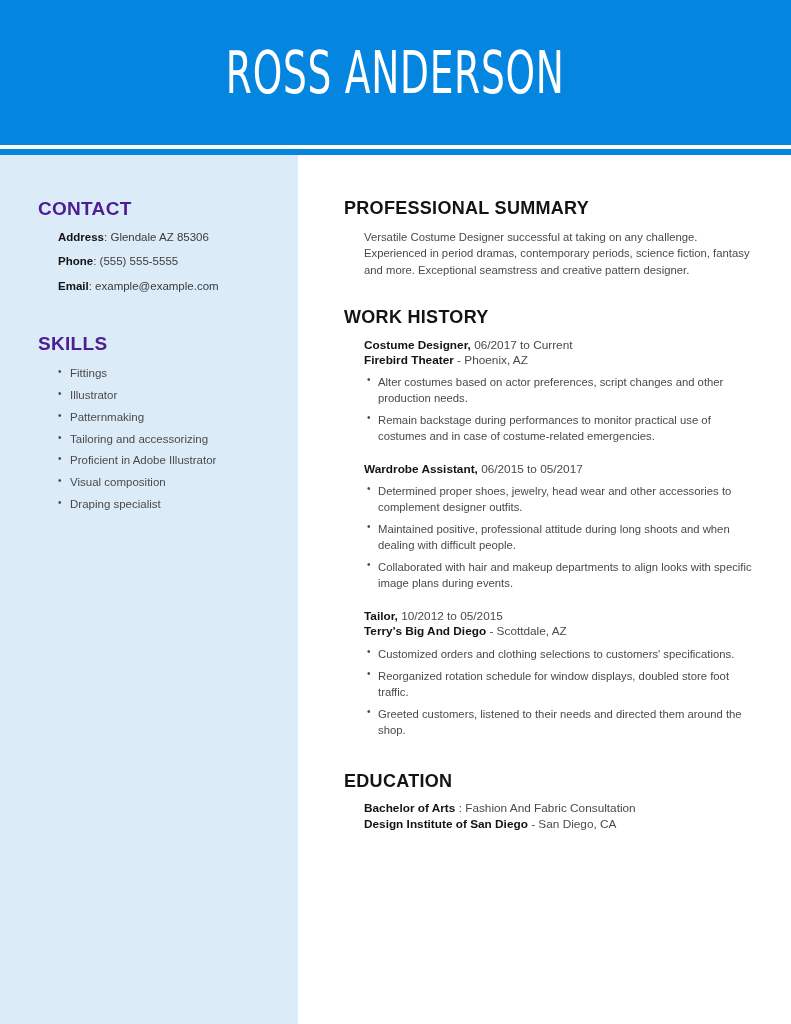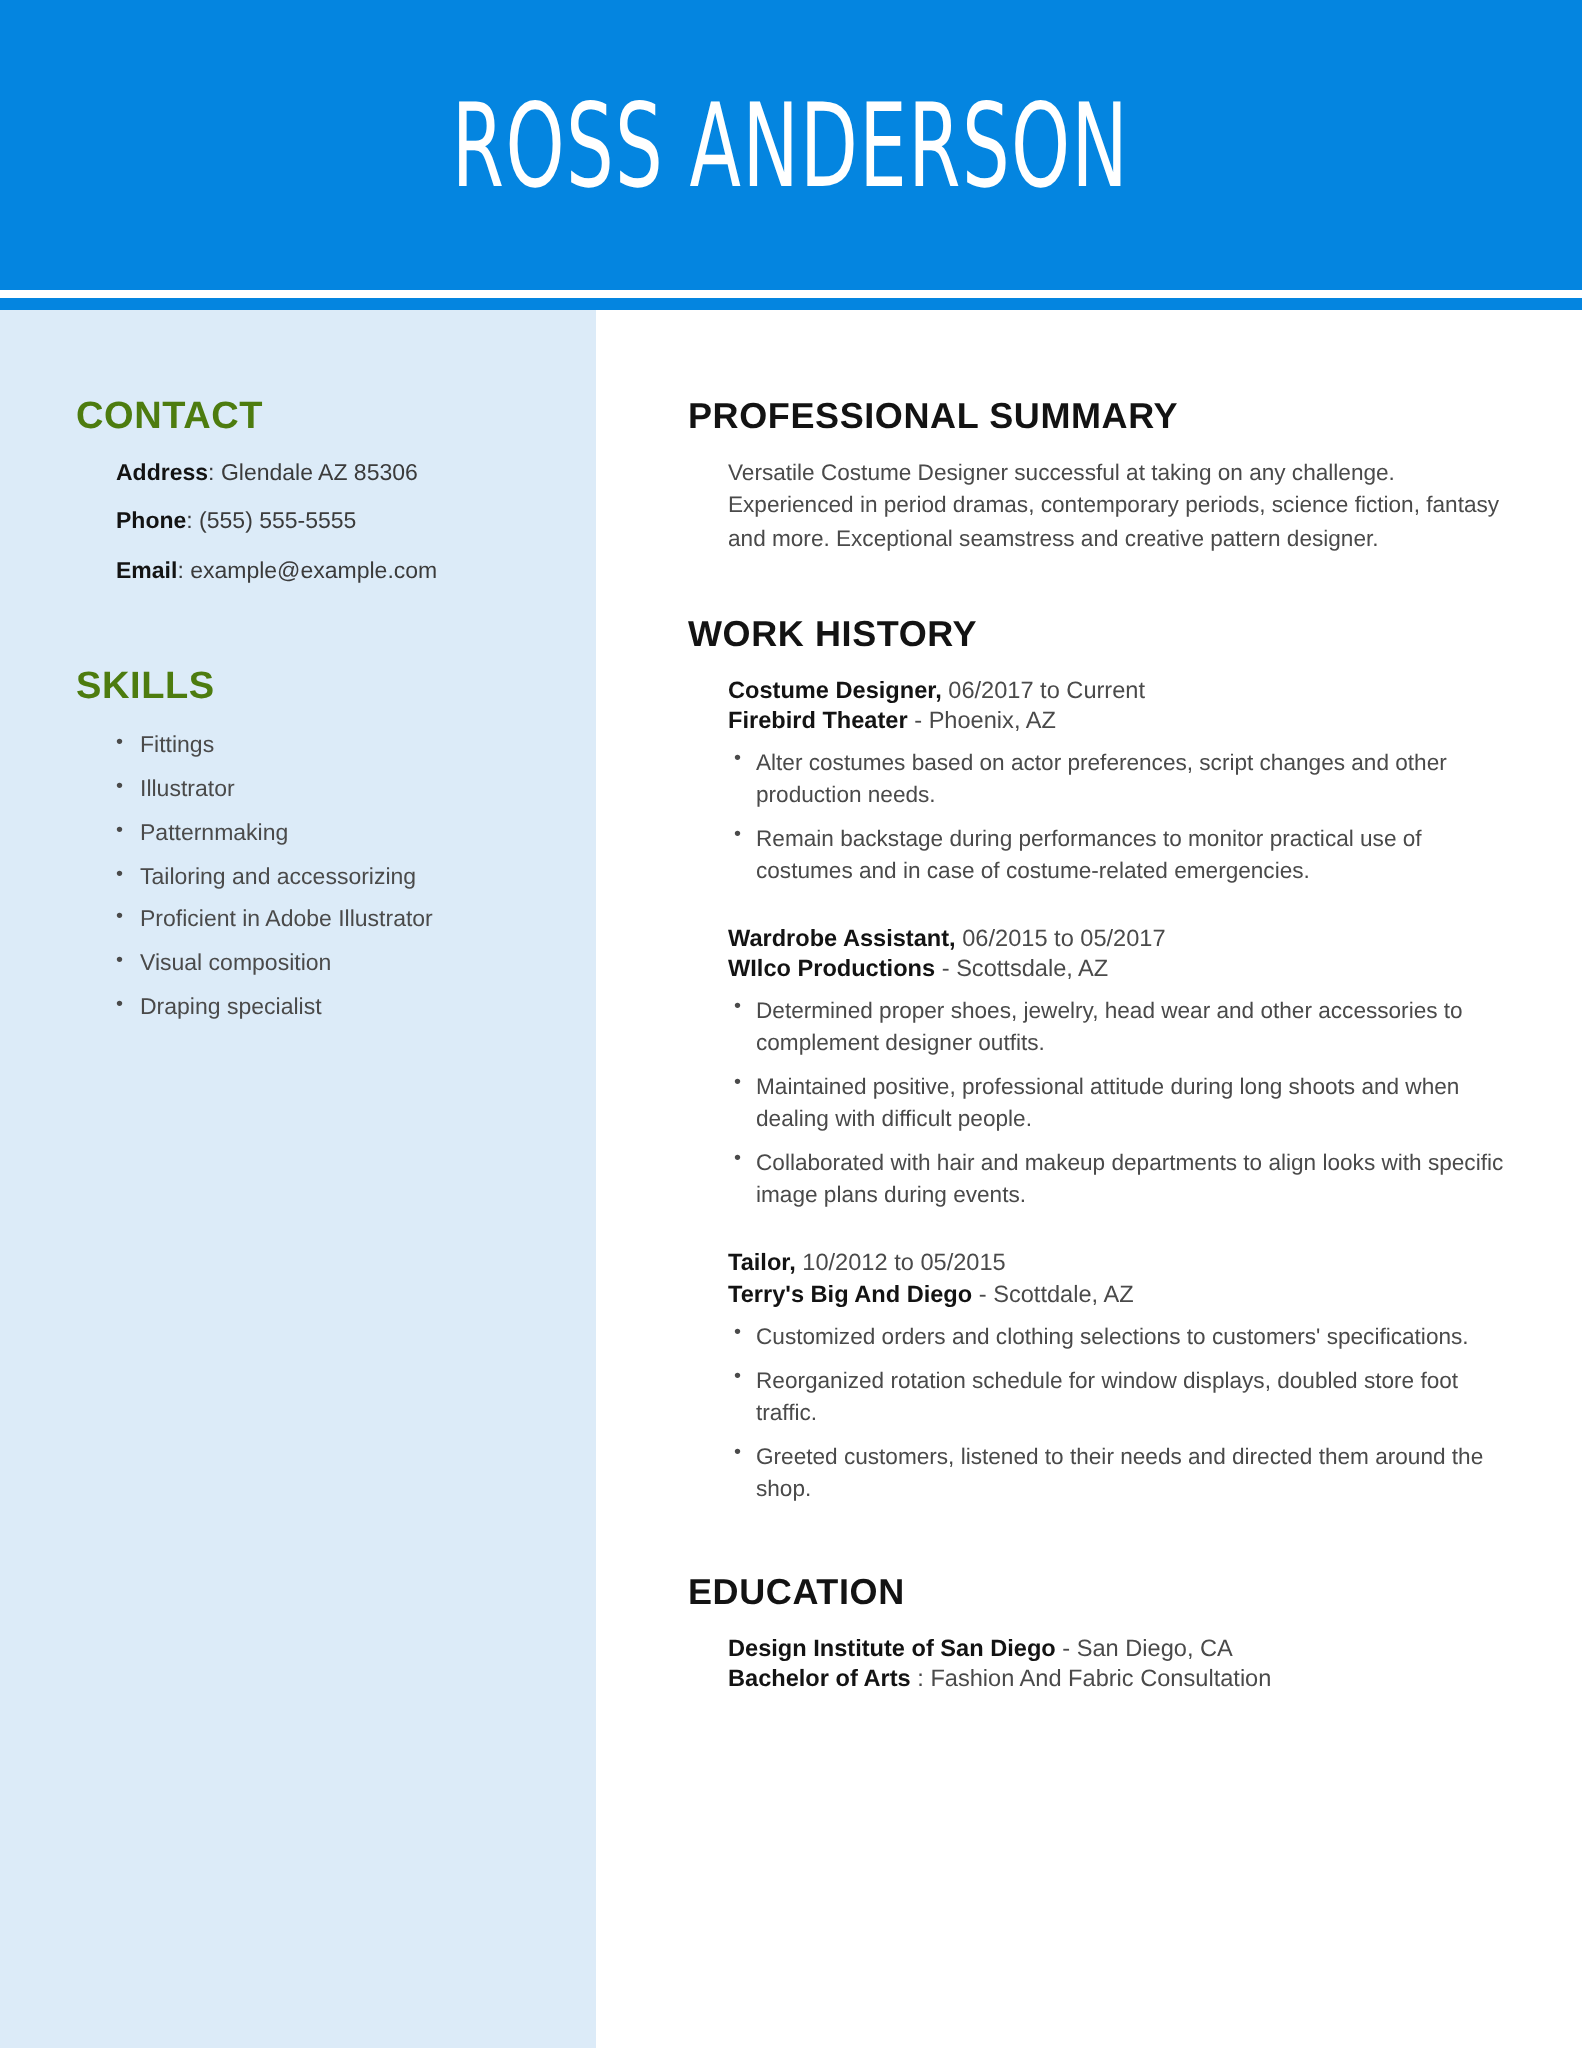--- a/index.html
+++ b/index.html
@@ -84,21 +84,21 @@
     height: 869px;
     background: #ffffff;
     box-sizing: border-box;
     padding: 44px 46px 0 36px;
   }
 
   
   .sidebar-heading {
     font-size: 19px;
     font-weight: bold;
-    color: #4d7c0f;
+    color: #4c1d95;
     letter-spacing: 0.3px;
     margin: 0 0 12px 0;
     line-height: 1.1;
   }
   .sidebar-heading.skills-heading {
     margin-top: 42px;
   }
 
   .main-heading {
     font-size: 18px;
@@ -304,23 +304,20 @@
           <ul class="job-bullets">
             <li>Alter costumes based on actor preferences, script changes and other production needs.</li>
             <li>Remain backstage during performances to monitor practical use of costumes and in case of costume-related emergencies.</li>
           </ul>
         </div>
 
         <div class="job-entry">
           <div class="job-line">
             <span class="job-strong">Wardrobe Assistant,</span> <span class="job-normal">06/2015 to 05/2017</span>
           </div>
-          <div class="job-line">
-            <span class="job-strong">WIlco Productions</span> <span class="job-normal">-</span> <span class="job-normal">Scottsdale, AZ</span>
-          </div>
           <ul class="job-bullets">
             <li>Determined proper shoes, jewelry, head wear and other accessories to complement designer outfits.</li>
             <li>Maintained positive, professional attitude during long shoots and when dealing with difficult people.</li>
             <li>Collaborated with hair and makeup departments to align looks with specific image plans during events.</li>
           </ul>
         </div>
 
         <div class="job-entry">
           <div class="job-line">
             <span class="job-strong">Tailor,</span> <span class="job-normal">10/2012 to 05/2015</span>
@@ -334,23 +331,23 @@
             <li>Greeted customers, listened to their needs and directed them around the shop.</li>
           </ul>
         </div>
 
       </div>
 
       <div class="education-section">
         <div class="main-heading">EDUCATION</div>
         <div class="education-entry">
           <div class="edu-line">
+            <span class="edu-strong">Bachelor of Arts</span> <span class="edu-normal">:</span> <span class="edu-normal">Fashion And Fabric Consultation</span>
+          </div>
+          <div class="edu-line">
             <span class="edu-strong">Design Institute of San Diego</span> <span class="edu-normal">-</span> <span class="edu-normal">San Diego, CA</span>
-          </div>
-          <div class="edu-line">
-            <span class="edu-strong">Bachelor of Arts</span> <span class="edu-normal">:</span> <span class="edu-normal">Fashion And Fabric Consultation</span>
           </div>
         </div>
       </div>
 
     </div>
   </div>
 </div>
 
 </body></html>

